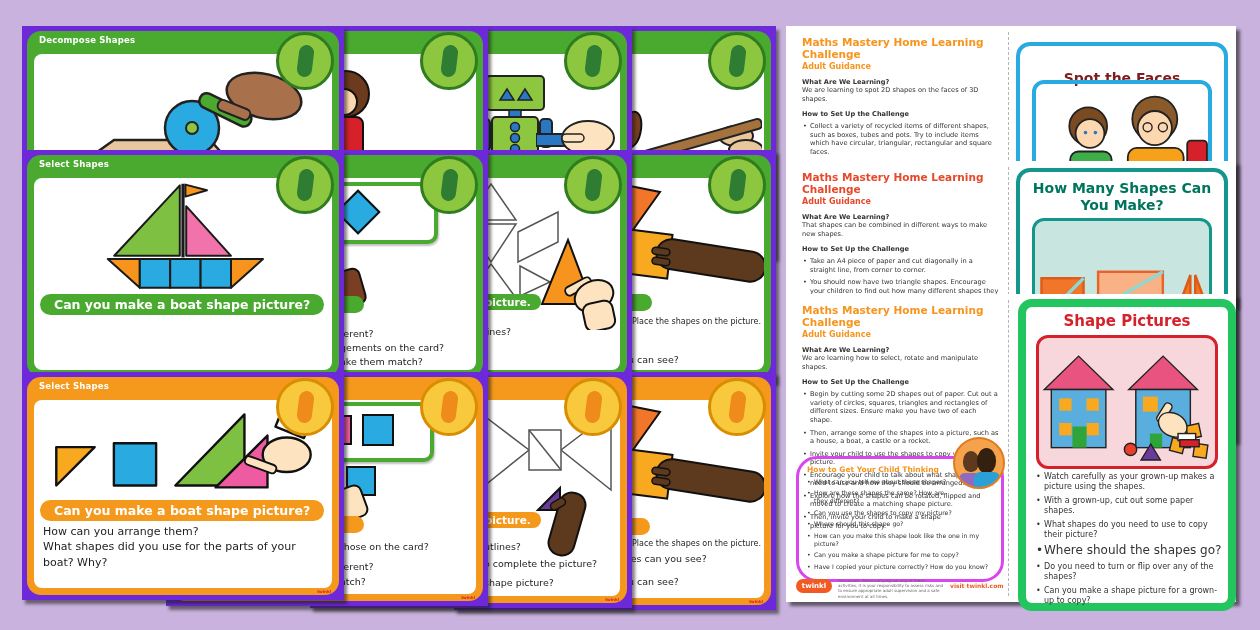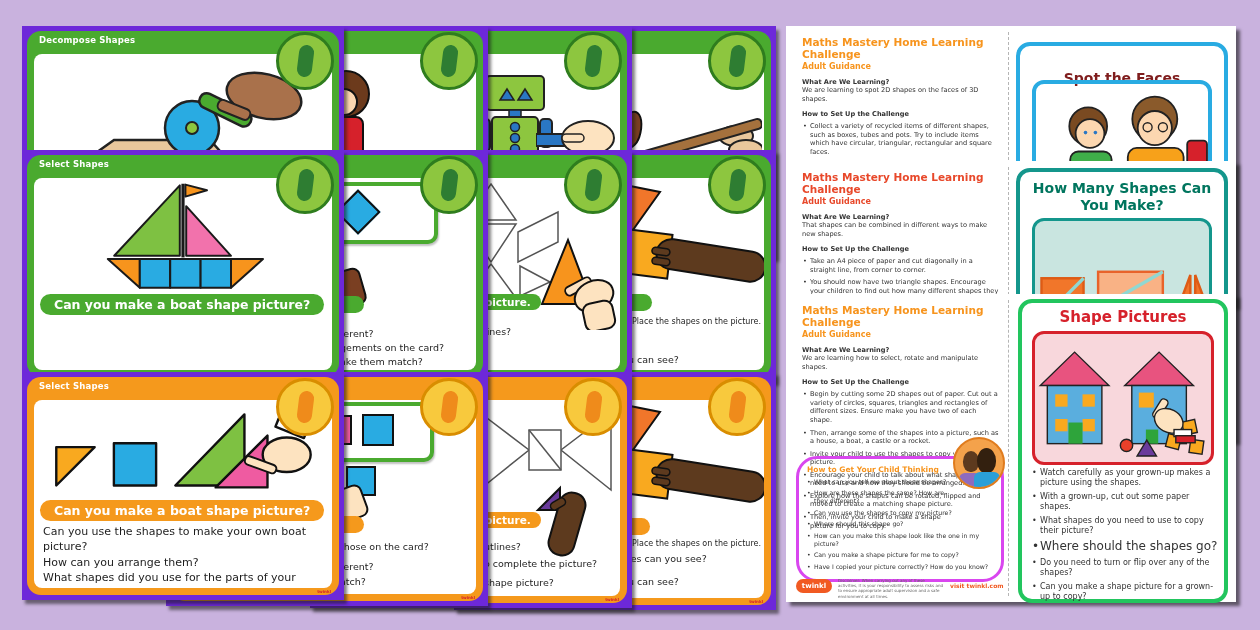--- a/index.html
+++ b/index.html
@@ -342,21 +342,20 @@
             <rect x="252" y="10" width="30" height="16" fill="#d6212b" transform="rotate(22 267 18)"></rect>
             <rect x="247" y="24" width="32" height="9" fill="#fff" transform="rotate(22 263 28)"></rect>
             <ellipse cx="258" cy="56" rx="25" ry="18" fill="#fde3c0"></ellipse>
             <rect x="214" y="62" width="34" height="9" rx="4" fill="#fde3c0" stroke-width="2" transform="rotate(20 231 66)"></rect>
           </g>
         </svg>
         <div style="margin:3px 6px 0">
           <span class="pill po">Can you make a boat shape picture?</span>
         </div>
         <div style="margin:3px 9px 0">
-          <div class="q" style="line-height:1.4">Can you use the shapes to make your own boat picture?</div>
           <div class="q" style="line-height:1.4">How can you arrange them?</div>
           <div class="q" style="line-height:1.4">What shapes did you use for the parts of your boat? Why?</div>
 
         </div>
       </div>
       <div class="badge cc">
           <div class="veg"></div>
         </div>
       <div class="wm">twinkl</div>
     </div>
@@ -455,21 +454,21 @@
         <div class="tb">Can you make a shape picture for me to copy?</div>
         <div class="tb">Have I copied your picture correctly? How do you know?</div>
       </div>
     </div>
     <div class="foot">
       <div class="tlogo">twinkl</div>
       <div class="disc">Disclaimer: When carrying out any of these activities, it is your responsibility to assess risks and to ensure appropriate adult supervision and a safe environment at all times.</div>
       <div class="site">visit twinkl.com</div>
       <div class="stamp"></div>
     </div>
-    <div class="rcard" style="left:232px;top:5px;width:202px;height:296px;border:4px solid #22c55e">
+    <div class="rcard" style="left:232px;top:5px;width:202px;height:296px;border:8px solid #22c55e">
       <div class="rtitle" style="color:#d6212b;font-size:15px;margin-top:5px">Shape Pictures</div>
       <div style="position:absolute;left:10px;right:10px;top:28px;height:128px;background:#f8d7dc;border:3px solid #d6212b;border-radius:12px;overflow:hidden">
         <svg width="176" height="122" viewBox="0 0 200 138" style="margin:2px auto 0">
           <g stroke="#222" stroke-width="1.6">
             <polygon points="6,56 84,56 45,18" fill="#e8537f"></polygon>
             <rect x="14" y="56" width="62" height="66" fill="#5aaede"></rect>
             <rect x="23" y="66" width="14" height="14" fill="#f9a91f" stroke="none"></rect>
             <rect x="54" y="66" width="14" height="14" fill="#f9a91f" stroke="none"></rect>
             <rect x="23" y="94" width="14" height="14" fill="#f9a91f" stroke="none"></rect>
             <rect x="54" y="94" width="14" height="14" fill="#f9a91f" stroke="none"></rect>

